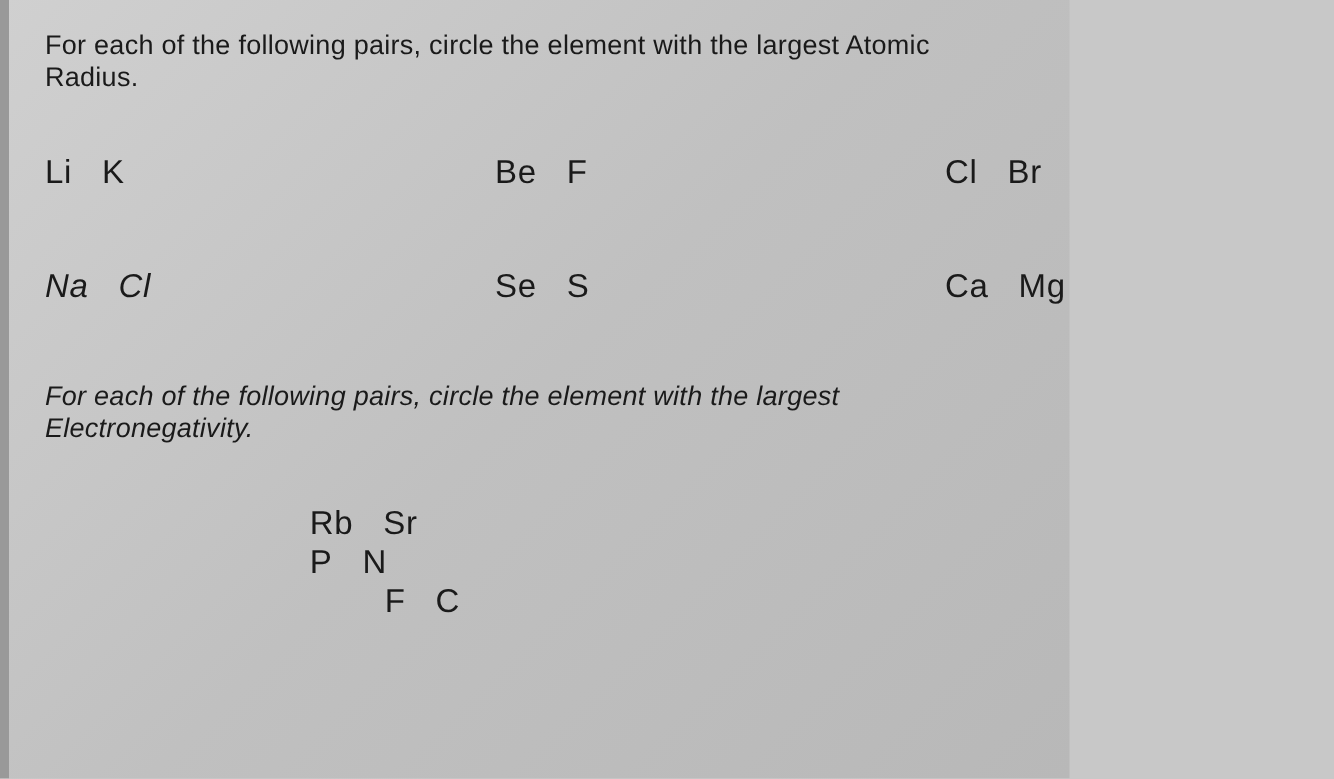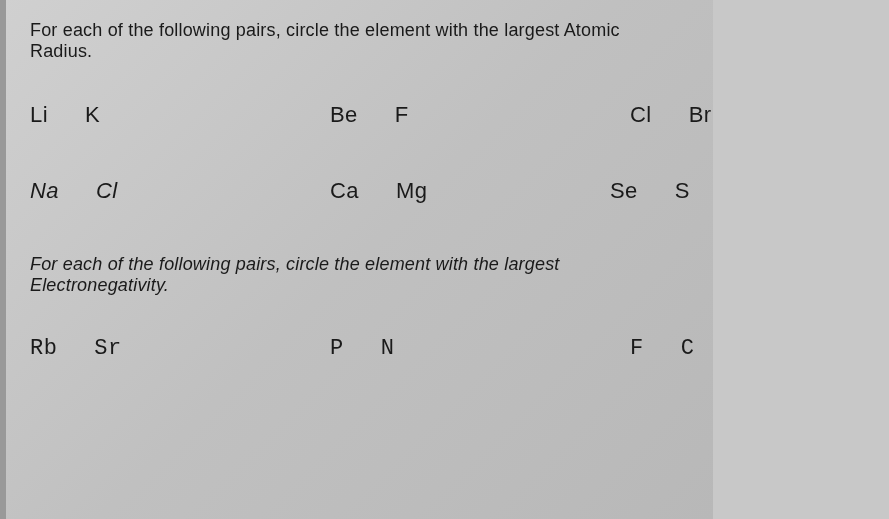--- a/index.html
+++ b/index.html
@@ -41,21 +41,21 @@
       display: flex;
       flex-direction: row;
       align-items: center;
       margin-bottom: 50px;
     }
 
     .pair {
       display: flex;
       flex-direction: row;
       align-items: center;
-      gap: 37px;
+      gap: 20px;
       min-width: 200px;
       text-align: right;
     }
 
     .pair:first-child {
       margin-right: 80px;
     }
 
     .pair:nth-child(2) {
       margin-right: 80px;
@@ -72,23 +72,22 @@
       font-size: 18px;
       color: #1a1a1a;
       margin-bottom: 40px;
       font-weight: 400;
       letter-spacing: 0.01em;
       font-style: italic;
     }
 
     .bottom-pairs-row {
       display: flex;
-      flex-direction: row;
+      flex-direction: column;
       align-items: center;
-      font-family: Liberation Mono, monospace;
     }
 
     .left-border {
       position: absolute;
       left: 0;
       top: 0;
       width: 6px;
       height: 100%;
       background-color: #999;
     }
@@ -115,27 +114,27 @@
         <span class="element-label">Cl</span>
         <span class="element-label">Br</span>
       </div>
     </div>
 
     <div class="pairs-row">
       <div class="pair" style="min-width:220px;font-style:italic;">
         <span class="element-label">Na</span>
         <span class="element-label">Cl</span>
       </div>
+      <div class="pair" style="min-width:220px;">
+        <span class="element-label">Se</span>
+        <span class="element-label">S</span>
+      </div>
       <div class="pair">
         <span class="element-label">Ca</span>
         <span class="element-label">Mg</span>
-      </div>
-      <div class="pair" style="min-width:220px;">
-        <span class="element-label">Se</span>
-        <span class="element-label">S</span>
       </div>
     </div>
   </div>
 
   <div class="pairs-section">
     <p class="instruction-text-2">For each of the following pairs, circle the element with the largest Electronegativity.</p>
 
     <div class="bottom-pairs-row">
       <div class="pair" style="min-width:220px;">
         <span class="element-label">Rb</span>

